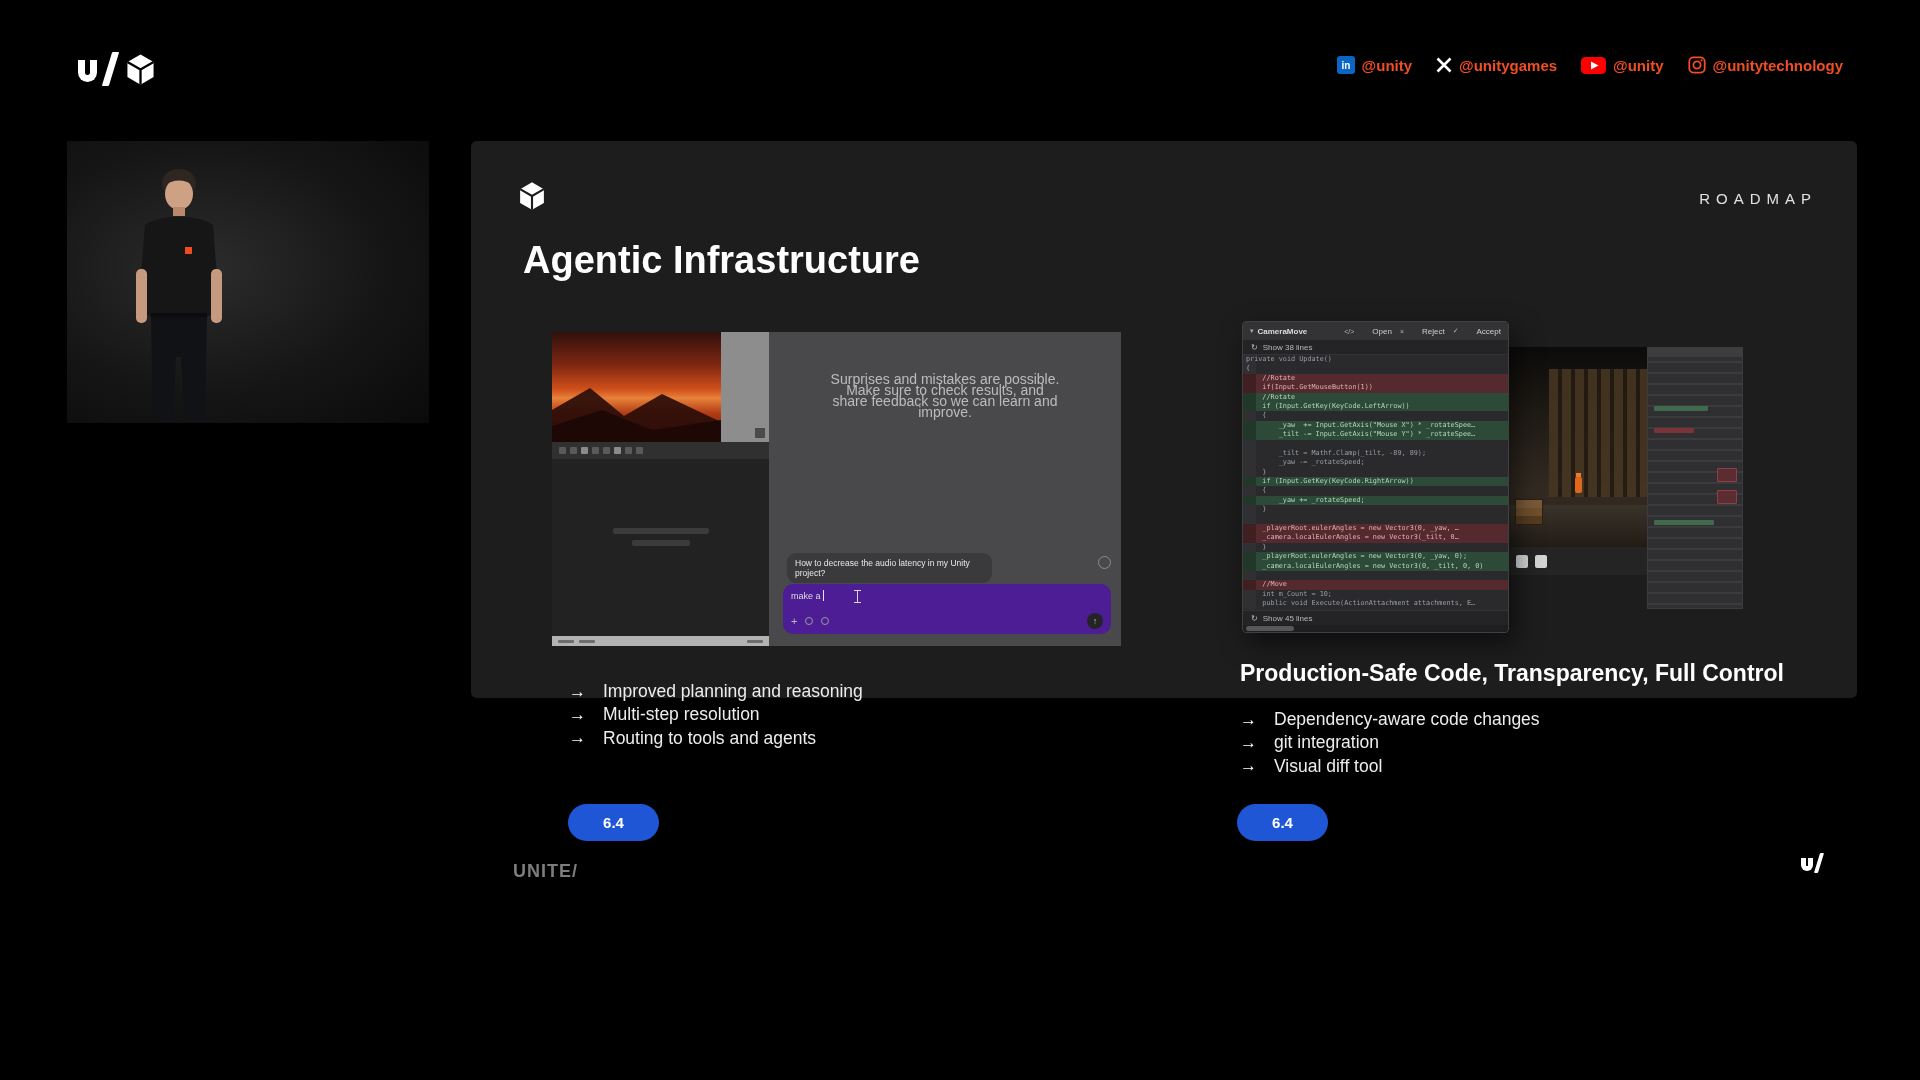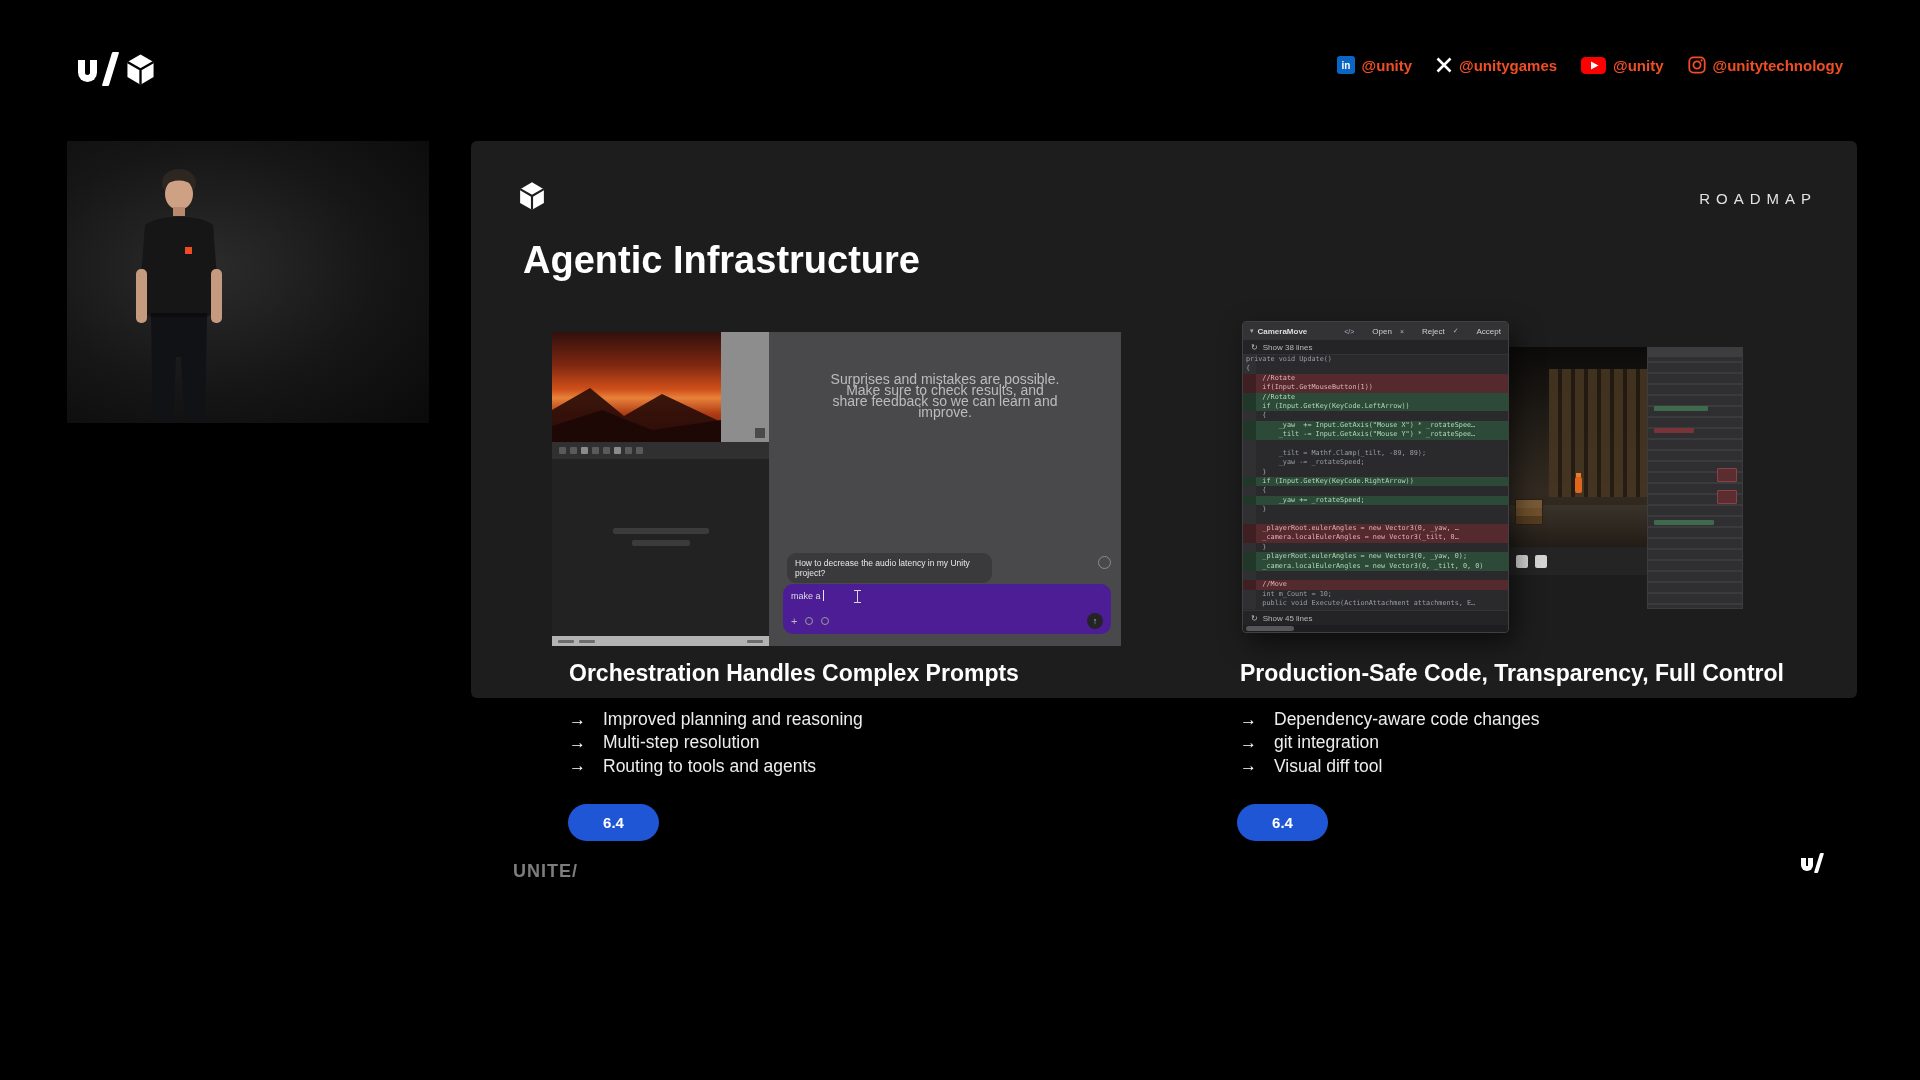--- a/index.html
+++ b/index.html
@@ -349,21 +349,20 @@
           <span>↻</span>
             <span>Show 45 lines</span>
         </div>
         <div class="hscroll">
             <div class="thumb"></div>
           </div>
       </div>
     </div>
 
     <div class="card-text c0">
-      <div class="card-heading">Orchestration Handles Complex Prompts</div>
       <div class="bullets">
 
           <div class="bullet">
             <span class="arrow">→</span>
             <span class="btext">Improved planning and reasoning</span>
           </div>
 
           <div class="bullet">
             <span class="arrow">→</span>
             <span class="btext">Multi-step resolution</span>

